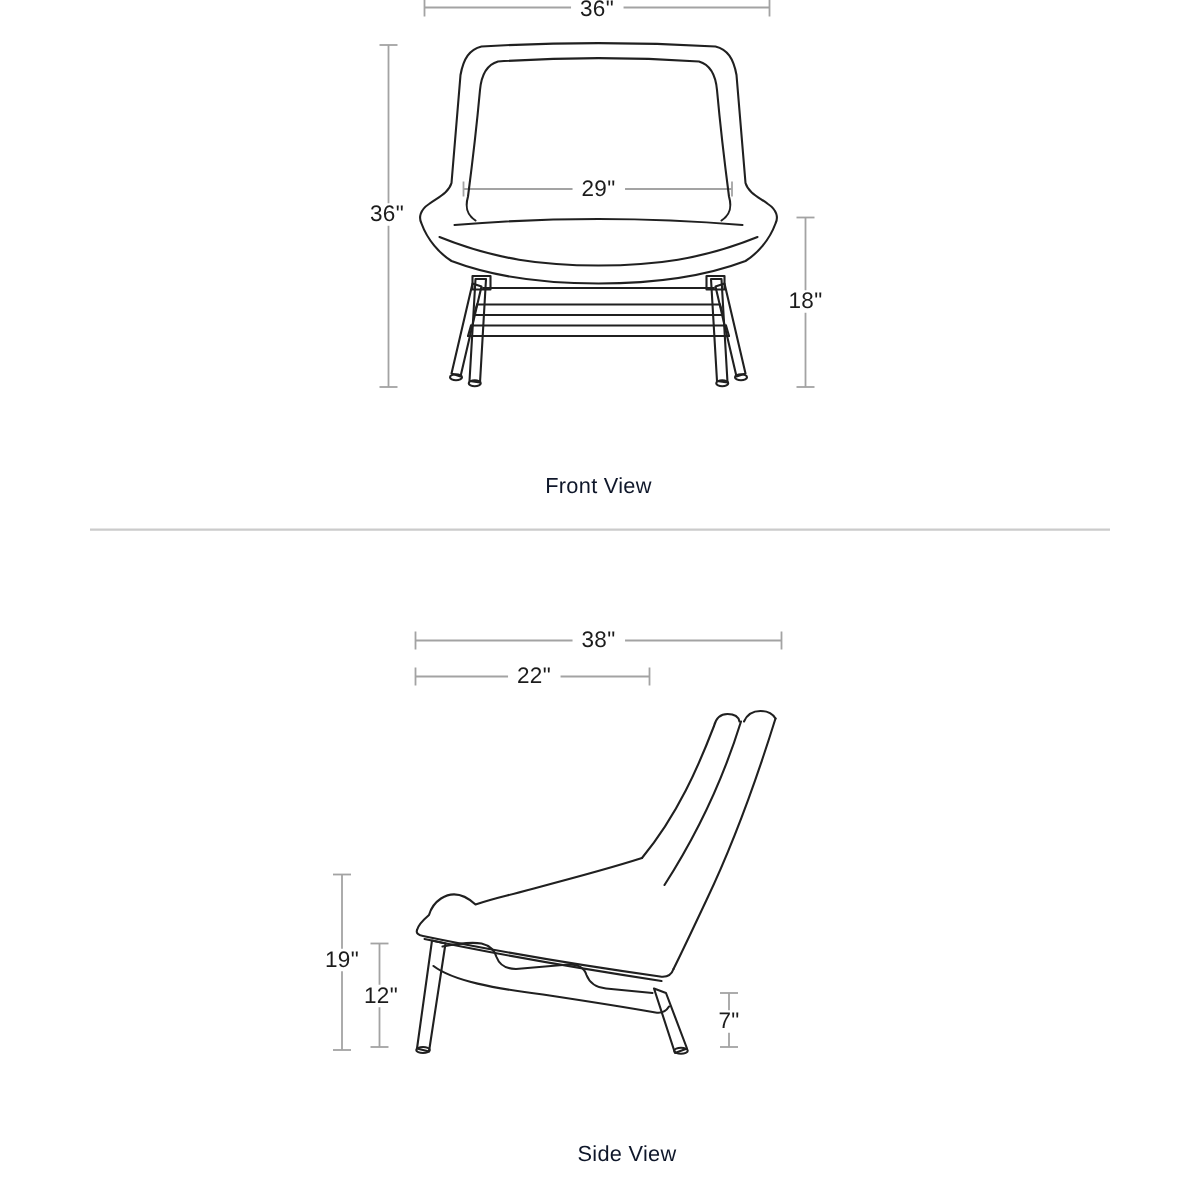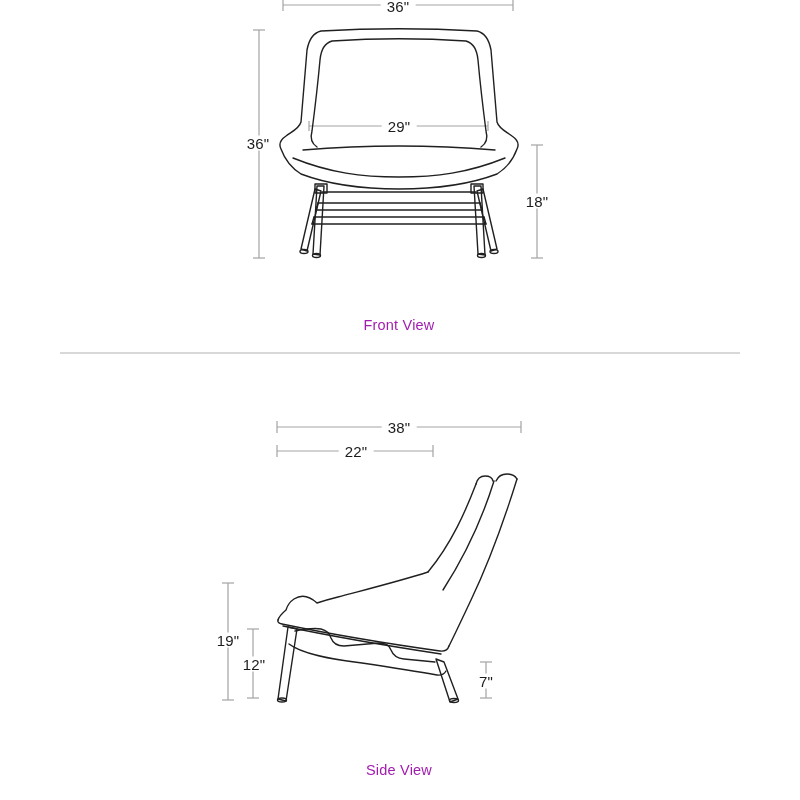--- a/index.html
+++ b/index.html
@@ -20,21 +20,21 @@
     line-height:1;
     color:#1c1c1c;
     letter-spacing:.2px;
     white-space:nowrap;
   }
   .caption{
     position:absolute;
     transform:translate(-50%,-50%);
     font-size:14.5px;
     line-height:1;
-    color:#a21caf;
+    color:#0f172a;
     letter-spacing:.2px;
     white-space:nowrap;
   }
 </style>
 </head>
 <body>
 
 <div id="canvas">
 
   <svg id="drawing-svg" width="800" height="800" viewBox="0 0 800 800">
@@ -204,15 +204,15 @@
   <span class="dim-label" style="left:399px;top:427px;">38"</span>
 
   <span class="dim-label" style="left:356px;top:451px;">22"</span>
 
   <span class="dim-label" style="left:228px;top:640px;">19"</span>
 
   <span class="dim-label" style="left:254px;top:664px;">12"</span>
 
   <span class="dim-label" style="left:486px;top:681px;">7"</span>
 
-  <span class="caption" style="left:399px;top:770px;">Side View</span>
+  <span class="caption" style="left:418px;top:770px;">Side View</span>
 
 </div>
 
 </body></html>

